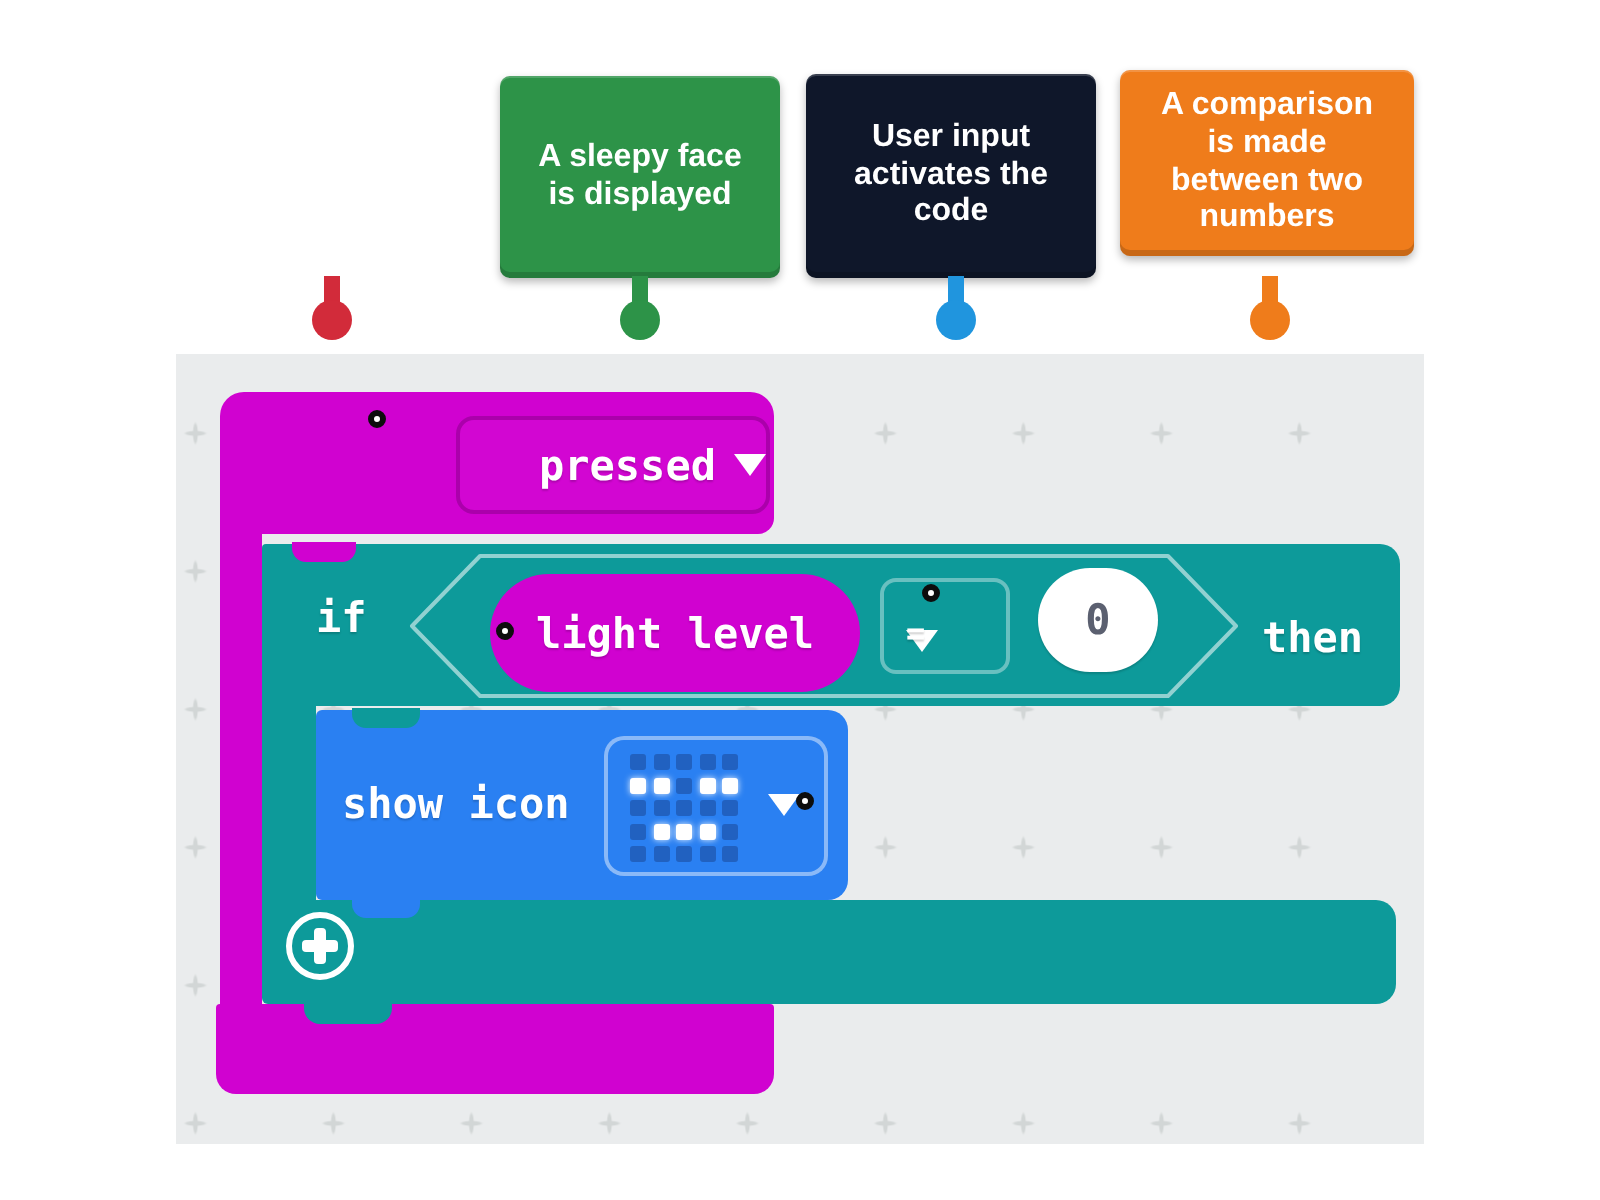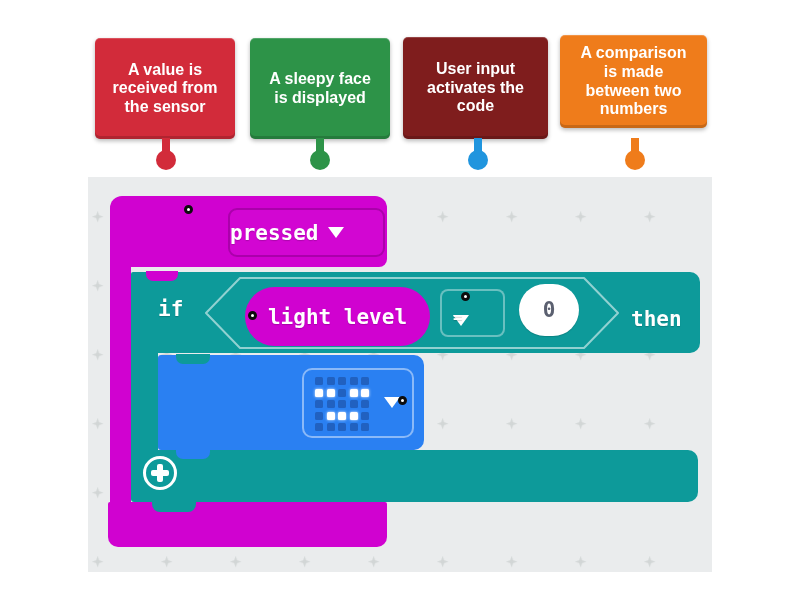--- a/index.html
+++ b/index.html
@@ -8,21 +8,21 @@
   .stage { position:relative; width:800px; height:600px; }
 
   
   .label-card { position:absolute; border-radius:5px; color:#fff; font-weight:bold;
     font-size:16px; line-height:1.16; text-align:center; display:flex;
     align-items:center; justify-content:center;
     box-shadow:0 2px 4px rgba(0,0,0,0.28), inset 0 -3px 0 rgba(0,0,0,0.16),
                inset 0 1px 0 rgba(255,255,255,0.18); }
   .label-red    { left:95px;  top:38px; width:140px; height:101px; background:#d22b3a; }
   .label-green  { left:250px; top:38px; width:140px; height:101px; background:#2d9348; }
-  .label-blue   { left:403px; top:37px; width:145px; height:102px; background:#7f1d1d; }
+  .label-blue   { left:403px; top:37px; width:145px; height:102px; background:#0f172a; }
   .label-orange { left:560px; top:35px; width:147px; height:93px; background:#ef7c1b; }
   .label-red    .txt { width:122px; }
   .label-green  .txt { width:118px; }
   .label-blue   .txt { width:110px; }
   .label-orange .txt { width:116px; }
   .pin-stem { position:absolute; width:8px; height:16px; }
   .pin-dot  { position:absolute; width:20px; height:20px; border-radius:50%; }
   .stem-red    { left:162px; top:138px; background:#d22b3a; }
   .stem-green  { left:316px; top:138px; background:#2d9348; }
   .stem-blue   { left:474px; top:138px; background:#2095de; }
@@ -52,21 +52,21 @@
     text-shadow:0 1px 1px rgba(0,0,0,0.18); }
 
   
   .hat       { left:22px;  top:19px;  width:277px; height:71px; border-radius:12px 12px 8px 2px; }
   .m-spine   { left:22px;  top:88px;  width:21px;  height:238px; }
   .m-bottom  { left:20px;  top:325px; width:279px; height:45px; border-radius:2px 2px 10px 10px; }
   .m-notch   { left:58px;  top:94px;  width:32px;  height:10px; border-radius:0 0 7px 7px; }
 
   .hat-dropdown { left:140px; top:31px; width:157px; height:49px; border-radius:9px;
     border:2px solid #ab00ab; z-index:5; display:flex; align-items:center;
-    justify-content:flex-start; gap:9px; background:#d206d2; }
+    justify-content:flex-end; gap:9px; background:#d206d2; }
 
   
   .t-row    { left:43px; top:95px;  width:569px; height:81px; border-radius:2px 10px 10px 0; }
   .t-spine  { left:43px; top:175px; width:27px;  height:99px; }
   .t-bottom { left:43px; top:273px; width:567px; height:52px; border-radius:0 10px 10px 3px; }
   .t-tab    { left:64px; top:324px; width:44px;  height:11px; border-radius:0 0 8px 8px; }
   .t-notch  { left:88px; top:177px; width:34px;  height:10px; border-radius:0 0 7px 7px; }
 
   .hex-outline { left:116px; top:99px; width:416px; height:74px; z-index:4; }
 
@@ -115,23 +115,20 @@
   .td1 { left:95.5px;  top:27.5px; }
   .td2 { left:159.5px; top:133.5px; }
   .td3 { left:372.5px; top:114.5px; }
   .td4 { left:309.5px; top:218.5px; }
 </style>
 </head>
 <body>
 
 <div class="stage">
 
-  <div class="label-card label-red">
-    <div class="txt">A value is received from the sensor</div>
-  </div>
   <div class="label-card label-green">
     <div class="txt">A sleepy face is displayed</div>
   </div>
   <div class="label-card label-blue">
     <div class="txt">User input activates the code</div>
   </div>
   <div class="label-card label-orange">
     <div class="txt">A comparison is made between two numbers</div>
   </div>
 
@@ -179,20 +176,21 @@
     <div class="abs zero-oval">
       <span>0</span>
     </div>
 
     <span class="block-text" style="left:543px; top:130px;">then</span>
 
     <div class="abs blue z3 b-block"></div>
     <div class="abs blue z3 b-tab"></div>
     <div class="abs teal z4 t-notch"></div>
 
+    <span class="block-text" style="left:83px; top:213px;">show icon</span>
 
     <div class="abs icon-field">
       <div class="led-grid">
           <div class="led"></div>
           <div class="led"></div>
           <div class="led"></div>
           <div class="led"></div>
           <div class="led"></div>
           <div class="led lit"></div>
           <div class="led lit"></div>

